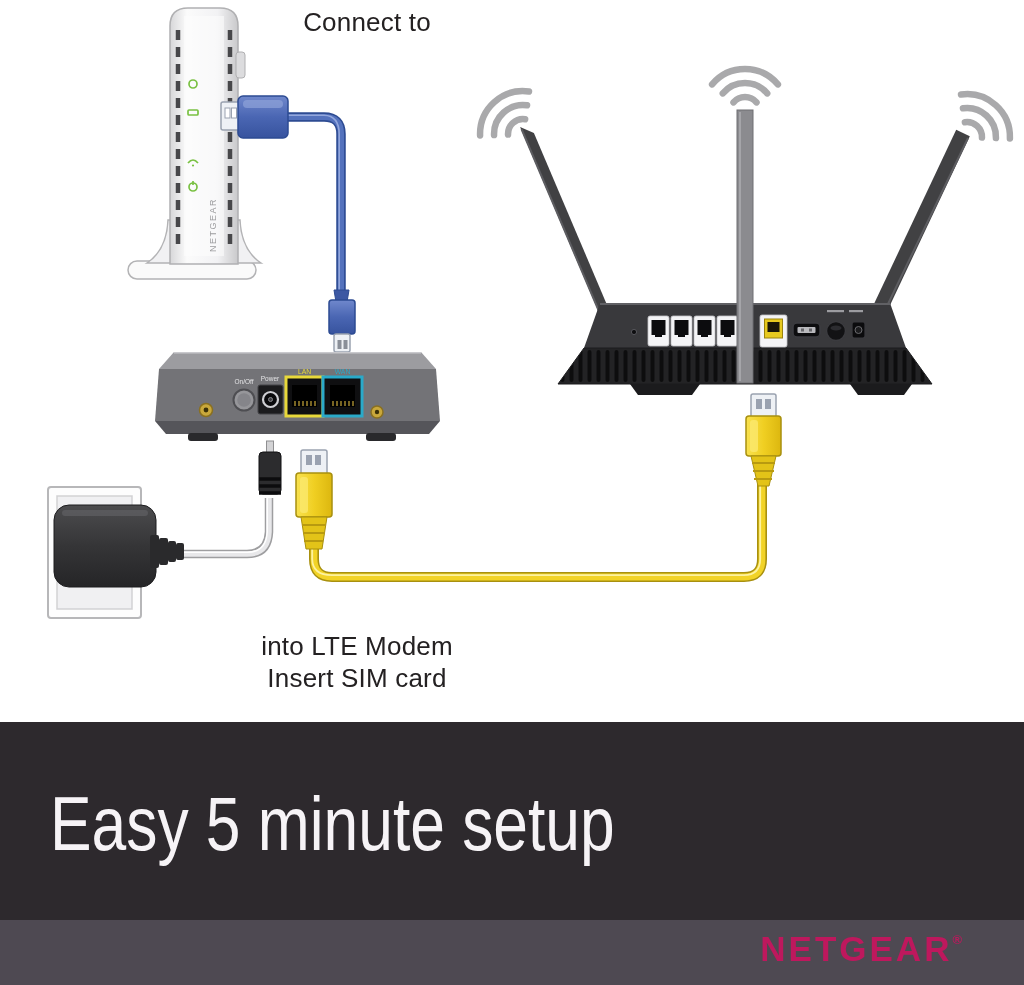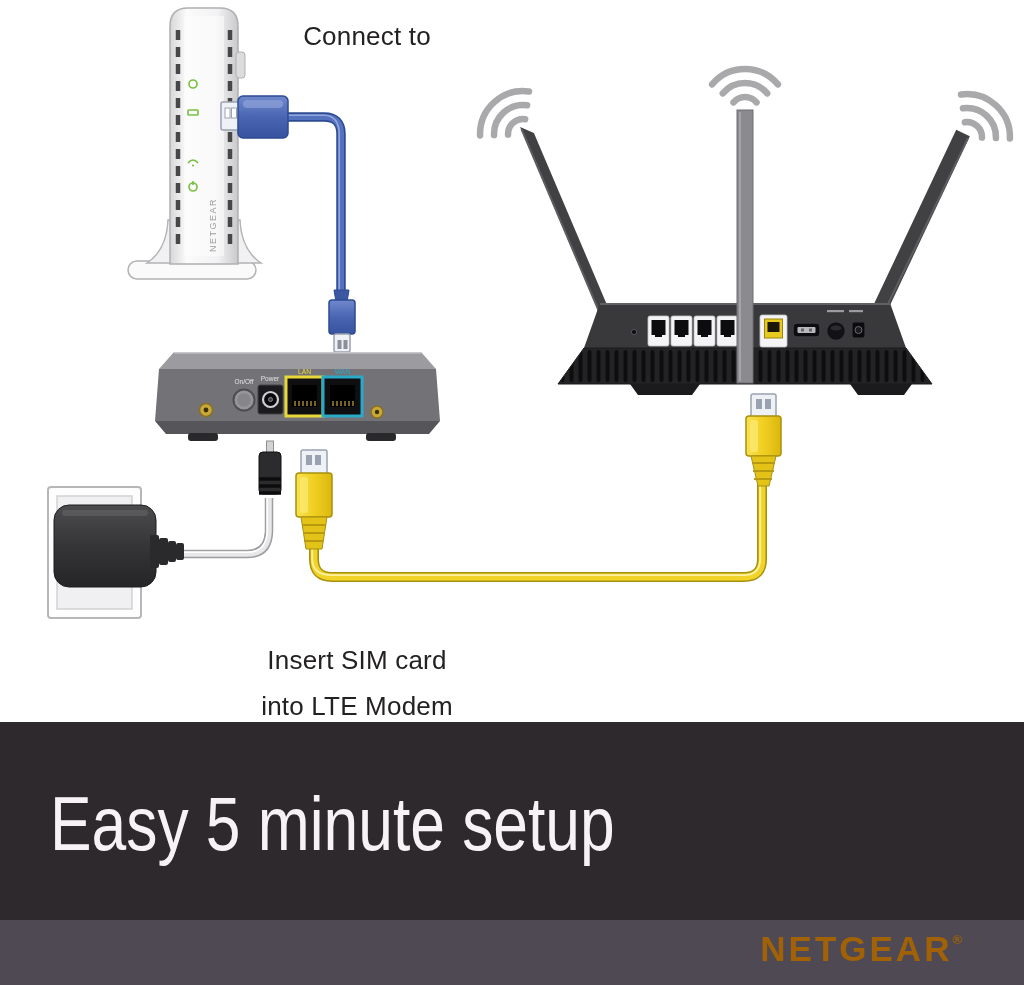--- a/index.html
+++ b/index.html
@@ -9,39 +9,39 @@
     font-family:"Liberation Sans", sans-serif;
   }
   .diagram { position:absolute; left:0; top:0; width:1024px; height:722px; }
   .diagram svg { position:absolute; left:0; top:0; }
 
   .ann {
     position:absolute; text-align:center;
     color:#242122; font-size:26px; line-height:32px;
     font-weight:500; letter-spacing:0.2px;
   }
-  .ann span { display:block;margin-top:14px; }
+  .ann span { display:block; }
 
   .banner {
     position:absolute; left:0; top:722px; width:1024px; height:198px;
     background:#2D292D;
   }
   .headline {
     position:absolute; left:50px; top:786px;
     color:#F6F3F6; font-size:76px; font-weight:300; line-height:76px;
     letter-spacing:0px; transform:scaleX(0.82); transform-origin:left center;
     white-space:nowrap;
   }
   .footer {
     position:absolute; left:0; top:920px; width:1024px; height:65px;
     background:#4E4952;
   }
   .brand {
     position:absolute; right:62px; top:931px;
-    color:#a16207; font-size:35px; font-weight:bold; letter-spacing:3px;
+    color:#be185d; font-size:35px; font-weight:bold; letter-spacing:3px;
     line-height:36px; white-space:nowrap;
   }
   .brand sup { font-size:13px; letter-spacing:0; vertical-align:top; line-height:18px; }
 </style>
 </head>
 <body>
 
 <div class="page">
 
   <div class="diagram">
@@ -286,22 +286,22 @@
 
         <rect x="737" y="110" width="16" height="273" fill="#8b8b8f" stroke="#6e6e72"></rect>
         <line x1="740" y1="112" x2="740" y2="381" stroke="#a5a5a9" stroke-width="2"></line>
       </g>
     </svg>
 
     <div class="ann" style="left:222px; top:6px; width:290px;">
       <span>Connect to</span>
     </div>
     <div class="ann" style="left:212px; top:630px; width:290px;">
+      <span>into LTE Modem</span>
       <span>Insert SIM card</span>
-      <span>into LTE Modem</span>
     </div>
   </div>
 
   <div class="banner"></div>
   <div class="headline">Easy 5 minute setup</div>
 
   <div class="footer"></div>
   <div class="brand"><span>NETGEAR</span><sup>®</sup></div>
 
 </div>

